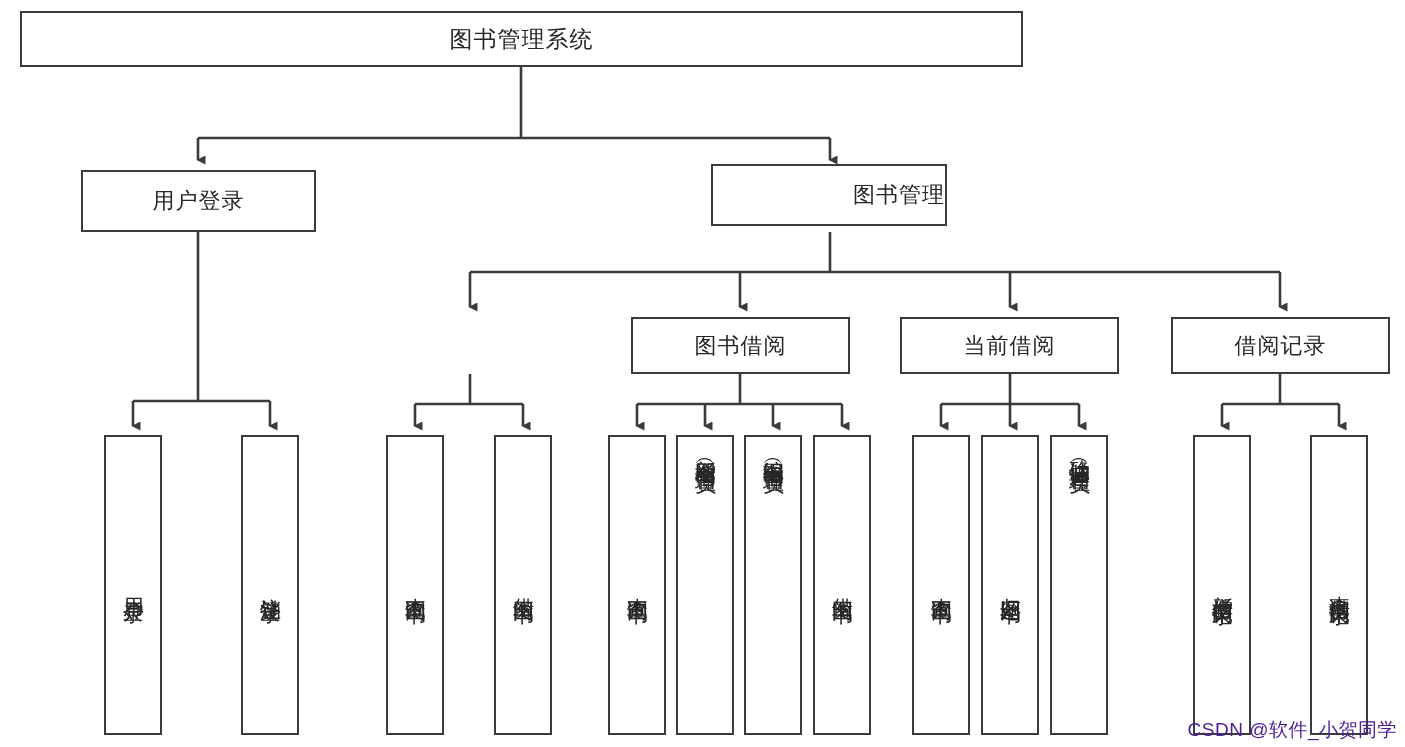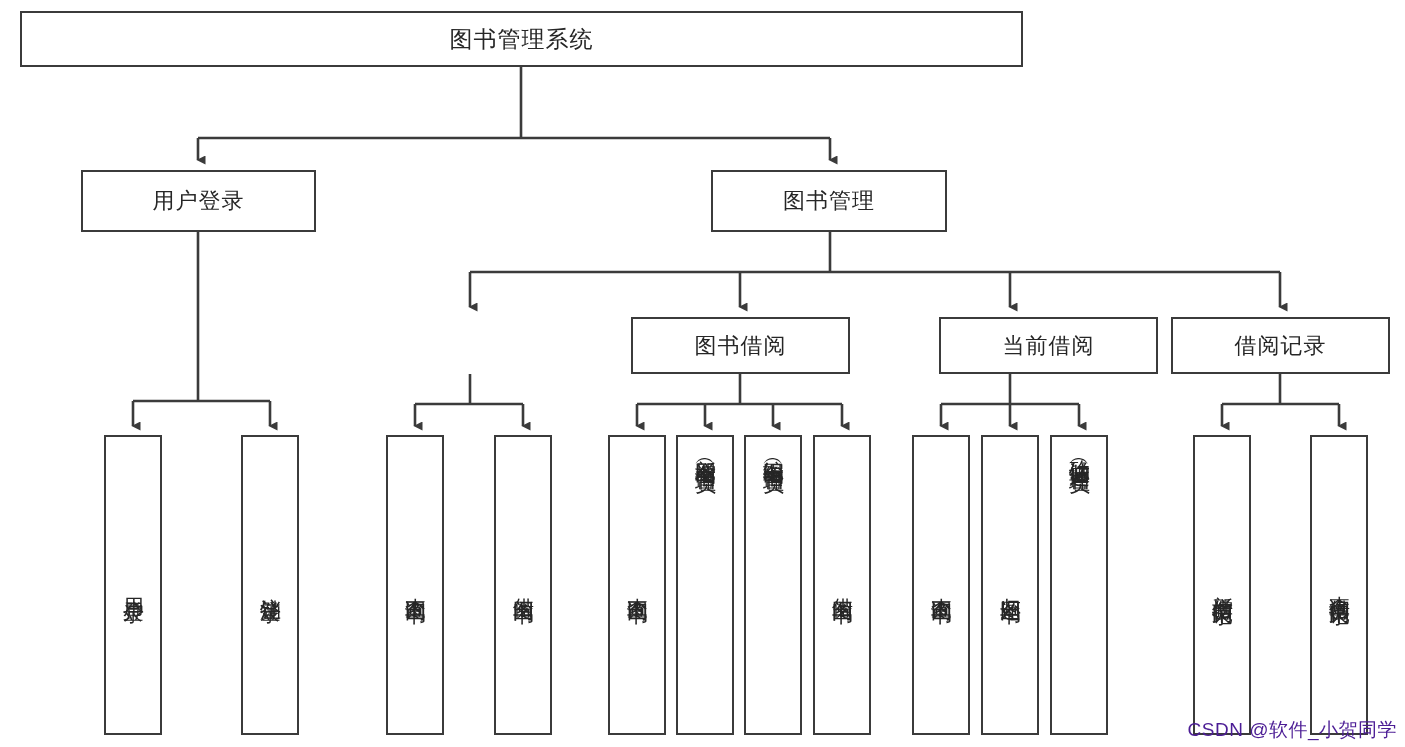--- a/index.html
+++ b/index.html
@@ -145,28 +145,28 @@
     </g>
   </svg>
 
   <div class="node horiz root" style="left:20px; top:11px; width:1003px; height:56px;">
     <span>图书管理系统</span>
   </div>
 
   <div class="node horiz" style="left:81px; top:170px; width:235px; height:62px;">
     <span>用户登录</span>
   </div>
-  <div class="node horiz" style="left:711px; top:170px; width:236px; height:62px;">
+  <div class="node horiz" style="left:711px; top:164px; width:236px; height:62px;justify-content:flex-end;">
     <span>图书管理</span>
   </div>
 
   <div class="node horiz" style="left:631px; top:317px; width:219px; height:57px;">
     <span>图书借阅</span>
   </div>
-  <div class="node horiz" style="left:939px; top:317px; width:219px; height:57px;">
+  <div class="node horiz" style="left:900px; top:317px; width:219px; height:57px;">
     <span>当前借阅</span>
   </div>
   <div class="node horiz" style="left:1171px; top:317px; width:219px; height:57px;">
     <span>借阅记录</span>
   </div>
 
   <div class="node leaf" style="left:104px; top:435px; width:58px; height:300px; padding:0;">
     <div class="leafwrap">
       <span class="vlabel">用户登录</span>
     </div>

